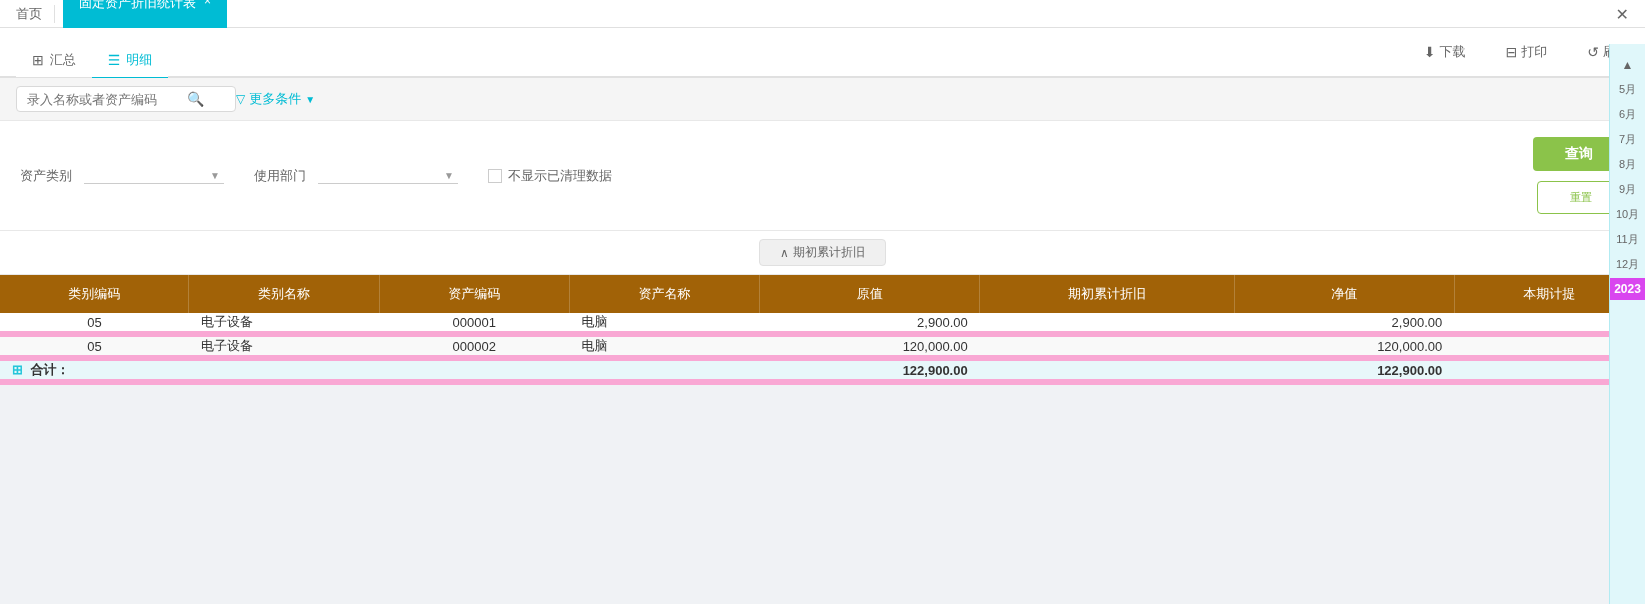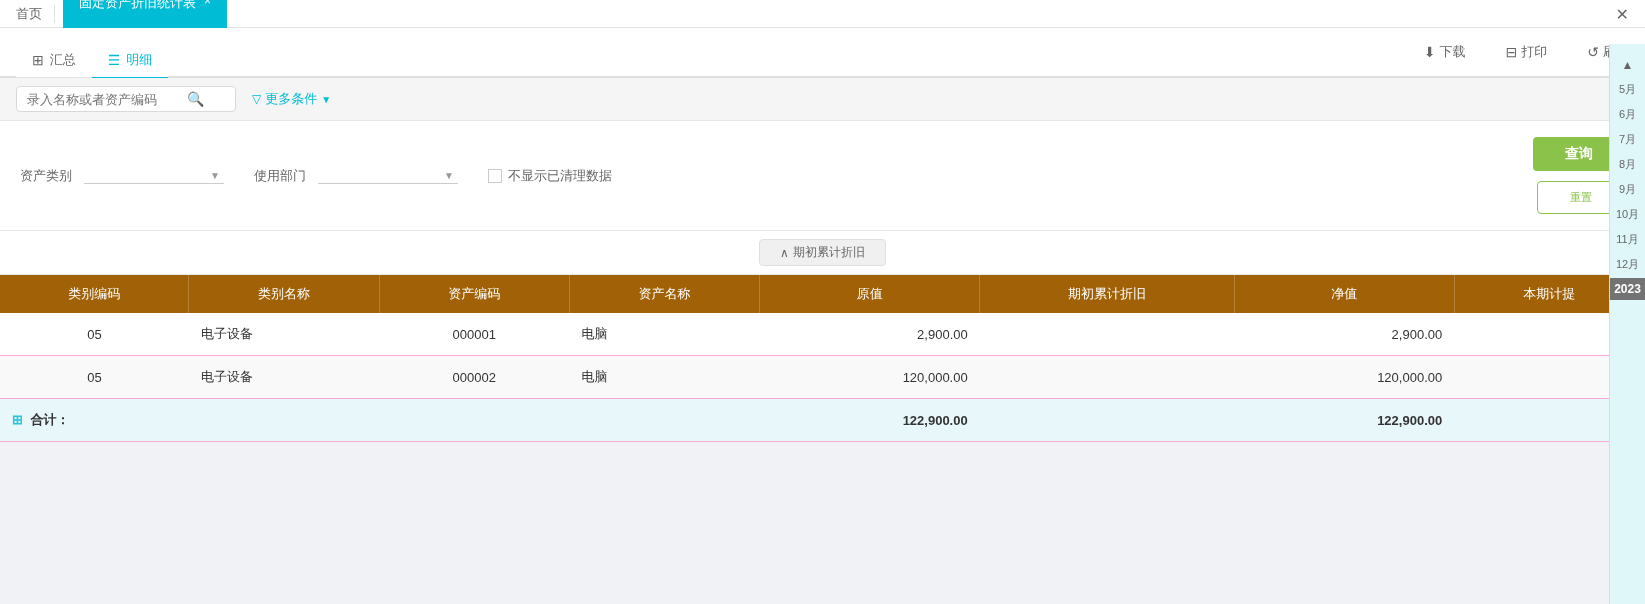--- a/index.html
+++ b/index.html
@@ -44,21 +44,21 @@
     }
     .sub-tab .tab-icon { margin-right: 6px; font-size: 14px; }
     .toolbar-btn {
       display: flex; align-items: center; gap: 4px;
       color: #666; cursor: pointer; font-size: 13px; margin-left: 20px;
     }
 
     
     .filter-bar {
       display: flex; align-items: center; padding: 8px 16px;
-      background: #f5f5f5; border-bottom: 1px solid #e8e8e8; gap: 16px;
+      background: #f5f5f5; border-bottom: 1px solid #e8e8e8; gap: 0;
       position: relative;
     }
     .search-input-wrap {
       display: flex; align-items: center; background: #fff;
       border: 1px solid #d9d9d9; border-radius: 4px; padding: 4px 10px;
       width: 220px;
     }
     .search-input-wrap input {
       border: none; outline: none; font-size: 13px; color: #999;
       width: 160px; background: transparent;
@@ -136,21 +136,21 @@
     thead tr {
       background: #a16207; color: #fff;
     }
     thead th {
       padding: 10px 12px; text-align: center; font-size: 13px;
       font-weight: normal; border-right: 1px solid rgba(255,255,255,0.2);
     }
     tbody tr:nth-child(even) { background: #f9f9f9; }
     tbody tr:nth-child(odd) { background: #fff; }
     tbody td {
-      padding: 12px 12px; border-bottom: 1px solid #f9a8d4;
+      padding: 0 12px; border-bottom: 6px solid #f9a8d4;
       font-size: 13px; color: #333;
     }
     .td-center { text-align: center; }
     .td-right { text-align: right; }
 
     
     .summary-row td {
       background: #e8f7fa; font-weight: bold;
       border-top: 1px solid #b2ebf2;
     }
@@ -160,21 +160,21 @@
     .right-sidebar {
       position: fixed; right: 0; top: 44px; bottom: 0;
       width: 36px; background: #e0f7fa; display: flex; flex-direction: column;
       align-items: center; padding-top: 10px; gap: 2px; border-left: 1px solid #b2ebf2;
     }
     .sidebar-month {
       font-size: 11px; color: #666; cursor: pointer; padding: 4px 0;
       width: 100%; text-align: center;
     }
     .sidebar-month.active-year {
-      background: #737373; color: #fff; font-weight: bold; font-size: 12px;
+      background: #d946ef; color: #fff; font-weight: bold; font-size: 12px;
     }
     .sidebar-scroll-up, .sidebar-scroll-down {
       font-size: 12px; color: #666; cursor: pointer; padding: 4px 0;
     }
 
     
     .page-wrapper {
       display: flex; height: calc(100vh - 44px);
     }
     .page-main {

